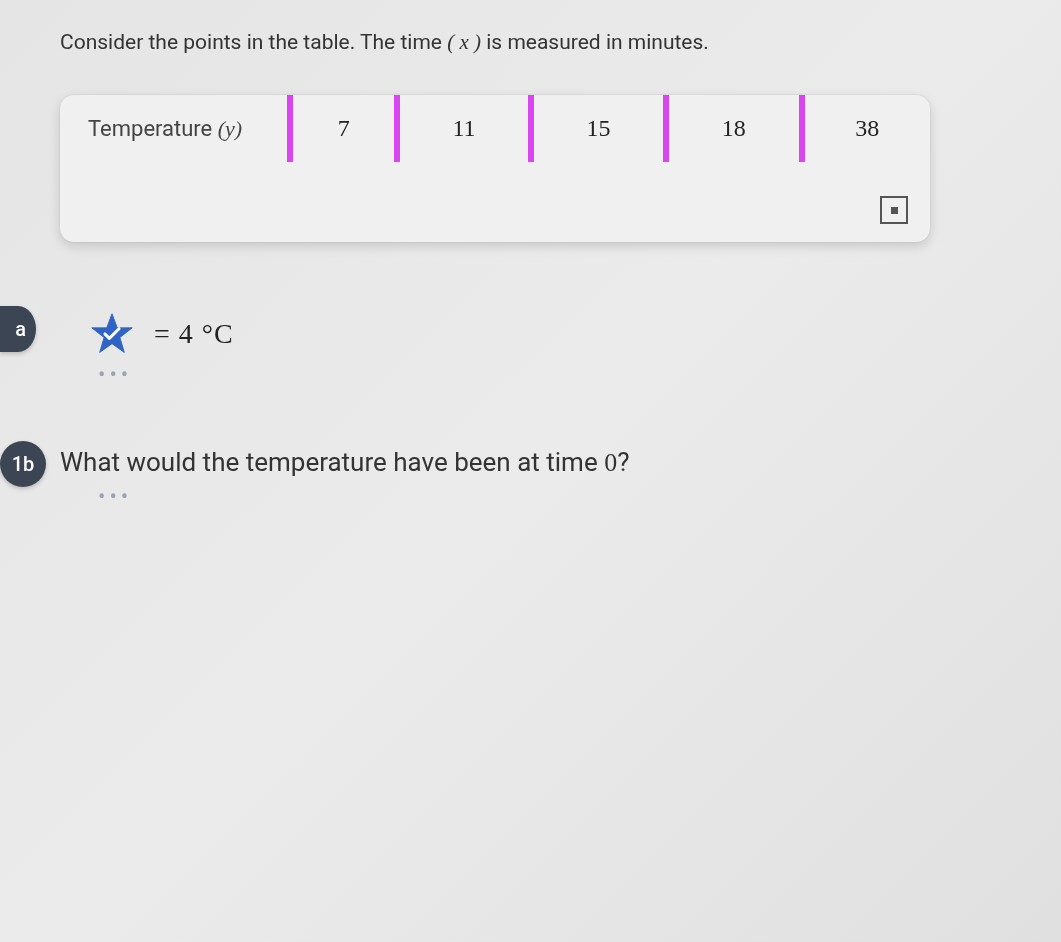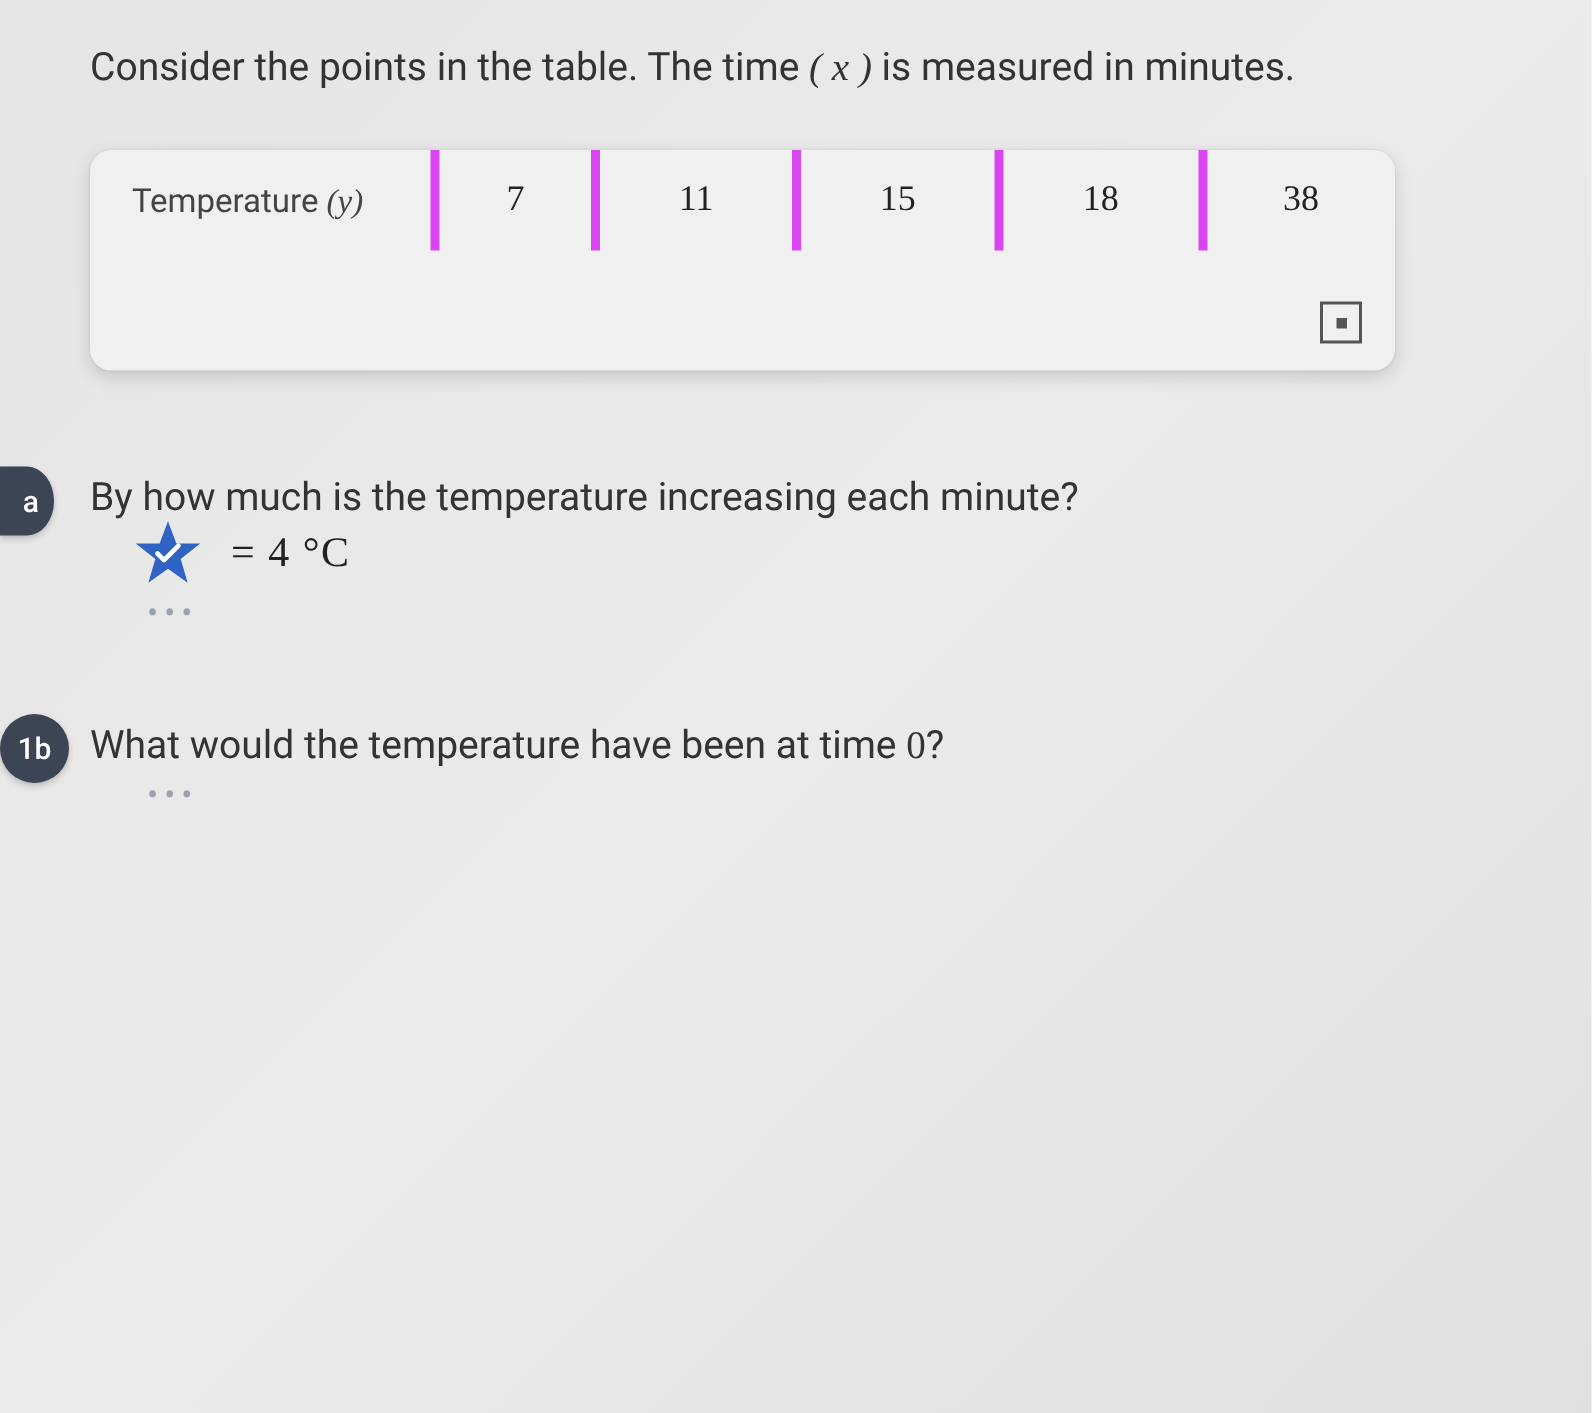--- a/index.html
+++ b/index.html
@@ -11,21 +11,21 @@
     height: 942px;
     overflow: hidden;
     position: relative;
     color: #333;
   }
   .content {
     padding: 30px 0 0 50px;
     position: relative;
   }
   .prompt {
-    font-size: 26px;
+    font-size: 21px;
     color: #333;
     margin-bottom: 40px;
     padding-left: 10px;
   }
   .prompt .math-var { font-family: "Times New Roman", serif; font-style: italic; }
   .table-card {
     background: #f0f0f0;
     border-radius: 14px;
     box-shadow: 0 4px 12px rgba(0,0,0,0.15), 0 0 0 1px rgba(0,0,0,0.03);
     margin: 0 40px 0 10px;
@@ -166,21 +166,20 @@
       </table>
     <div class="card-footer">
       <div class="expand-btn">
         <div class="dot"></div>
       </div>
     </div>
   </div>
 
   <div class="part" style="margin-top:70px;">
     <div class="part-badge cut">a</div>
-    <div class="part-question">By how much is the temperature increasing each minute?</div>
     <div class="answer-row">
       <div class="star">
         <svg viewBox="0 0 50 50">
           <polygon points="25,2 31,18 48,18 34,29 39,46 25,36 11,46 16,29 2,18 19,18" fill="#2f63c4" stroke="#2f63c4" stroke-width="1"></polygon>
           <path d="M17 25 l5 5 l11 -11" stroke="#fff" stroke-width="3.5" fill="none" stroke-linecap="round" stroke-linejoin="round"></path>
         </svg>
       </div>
       <div class="answer-text">=   4 °C</div>
     </div>
     <div class="dots">•••</div>

